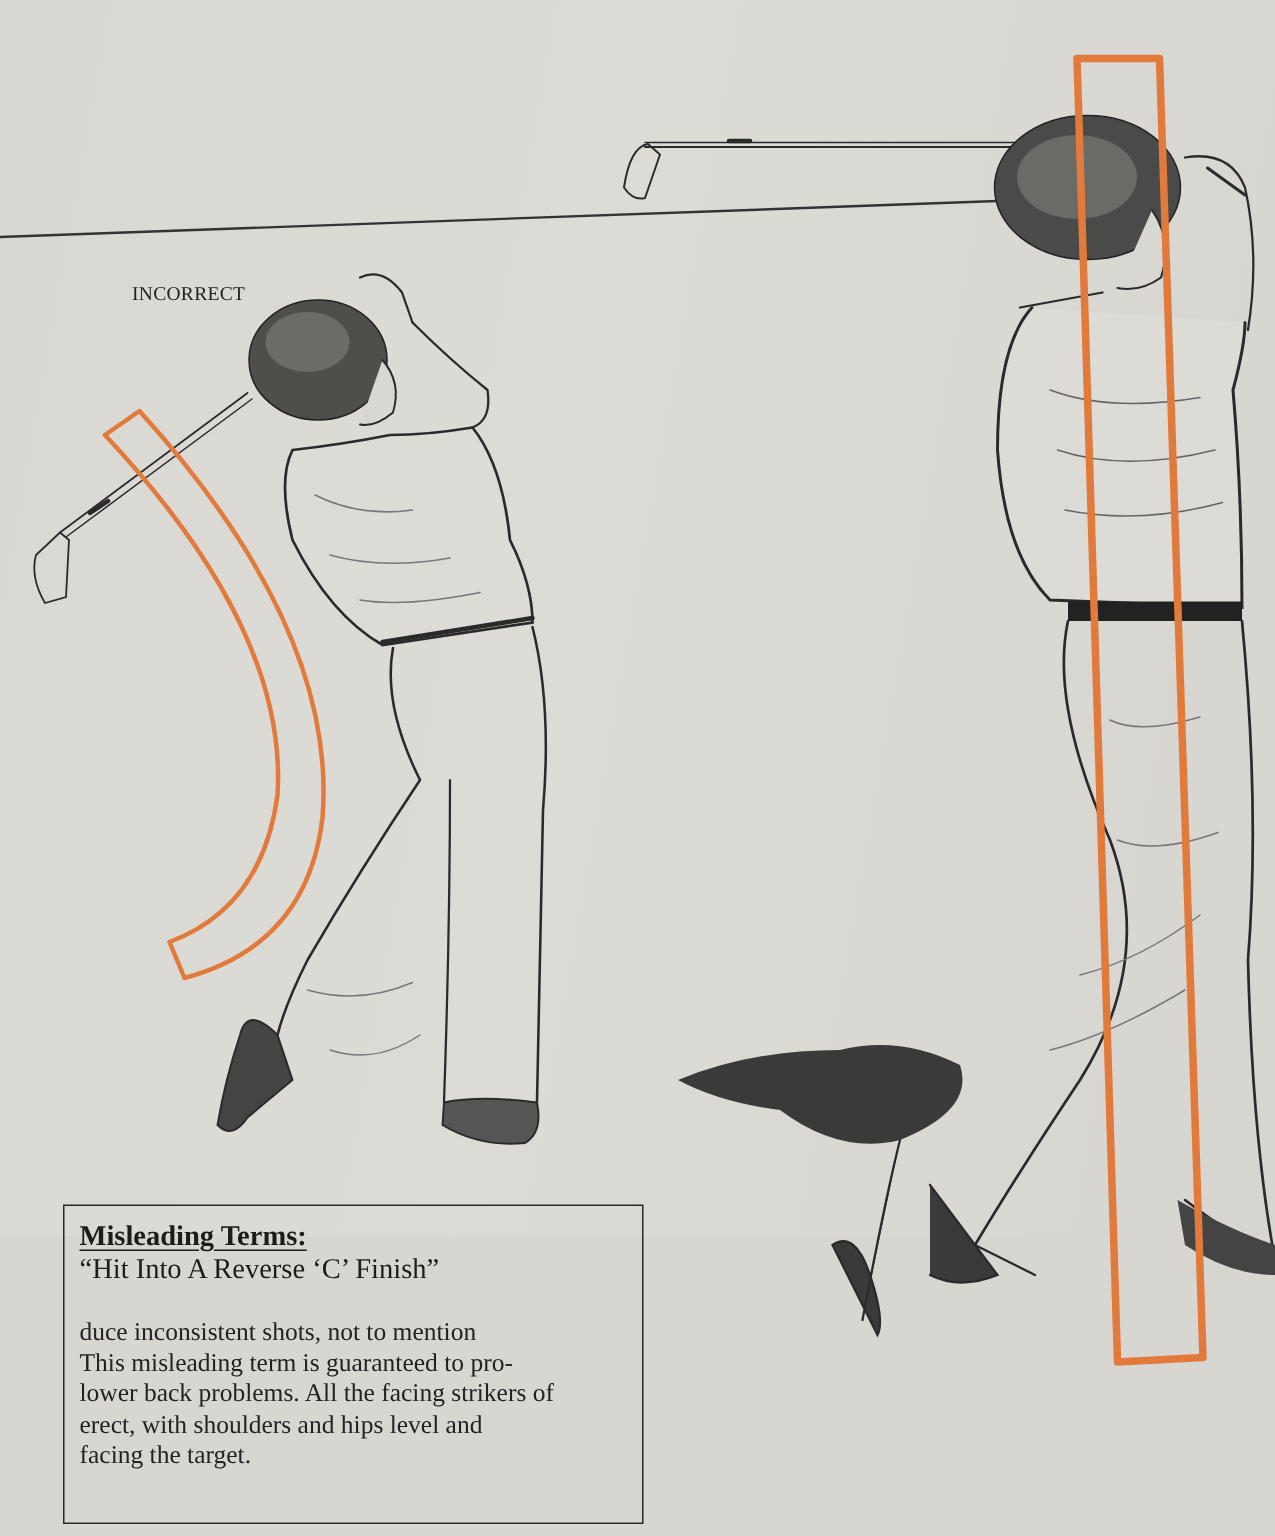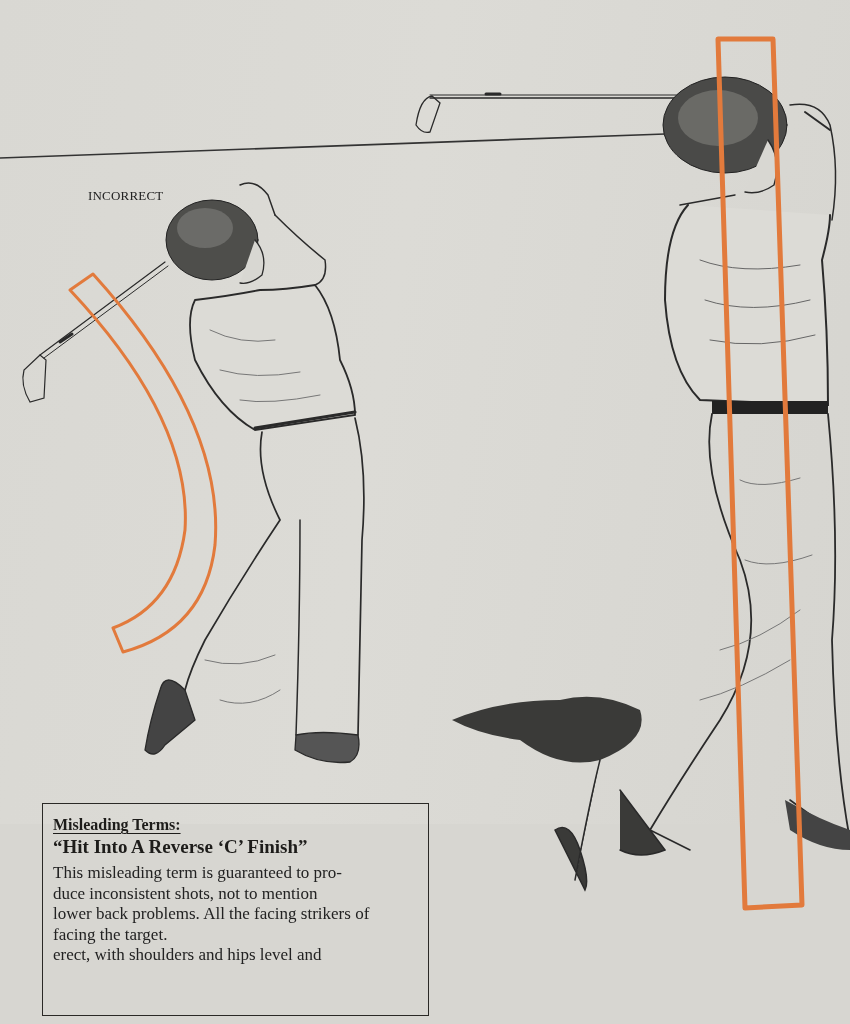--- a/index.html
+++ b/index.html
@@ -17,26 +17,26 @@
   .label-incorrect {
     position: absolute; left: 88px; top: 188px;
     font-size: 13px; letter-spacing: 0.2px; color: #222;
   }
   .textbox {
     position: absolute; left: 42px; top: 803px; width: 387px; height: 213px;
     border: 1.5px solid #2a2926; box-sizing: border-box;
     padding: 10px 10px 0 10px;
   }
   .tb-heading {
-    font-weight: bold; font-size: 16px; line-height: 21px;
+    font-weight: bold; font-size: 19px; line-height: 21px;
     text-decoration: underline; text-underline-offset: 3px;
     display: inline-block;
   }
   .tb-subheading {
-    font-weight: bold; font-size: 19px; line-height: 23px; margin-bottom: 5px;
+    font-weight: normal; font-size: 19px; line-height: 23px; margin-bottom: 20px;
   }
   .tb-body {
     font-size: 17px; line-height: 20.5px; color: #222;
   }
 </style>
 </head>
 <body>
 
 <div class="page">
 
@@ -109,21 +109,21 @@
 
     <path d="M718 39 L773 39 L802 905 L745 908 Z" fill="none" stroke="#e27a3c" stroke-width="5" stroke-linejoin="round"></path>
   </svg>
 
   <div class="label-incorrect">INCORRECT</div>
 
   <div class="textbox">
     <div class="tb-heading">Misleading Terms:</div>
     <div class="tb-subheading">“Hit Into A Reverse ‘C’ Finish”</div>
     <div class="tb-body">
+      <div>duce inconsistent shots, not to mention</div>
       <div>This misleading term is guaranteed to pro-</div>
-      <div>duce inconsistent shots, not to mention</div>
       <div>lower back problems. All the facing strikers of</div>
+      <div>erect, with shoulders and hips level and</div>
       <div>facing the target.</div>
-      <div>erect, with shoulders and hips level and</div>
     </div>
   </div>
 
 </div>
 
 </body></html>

